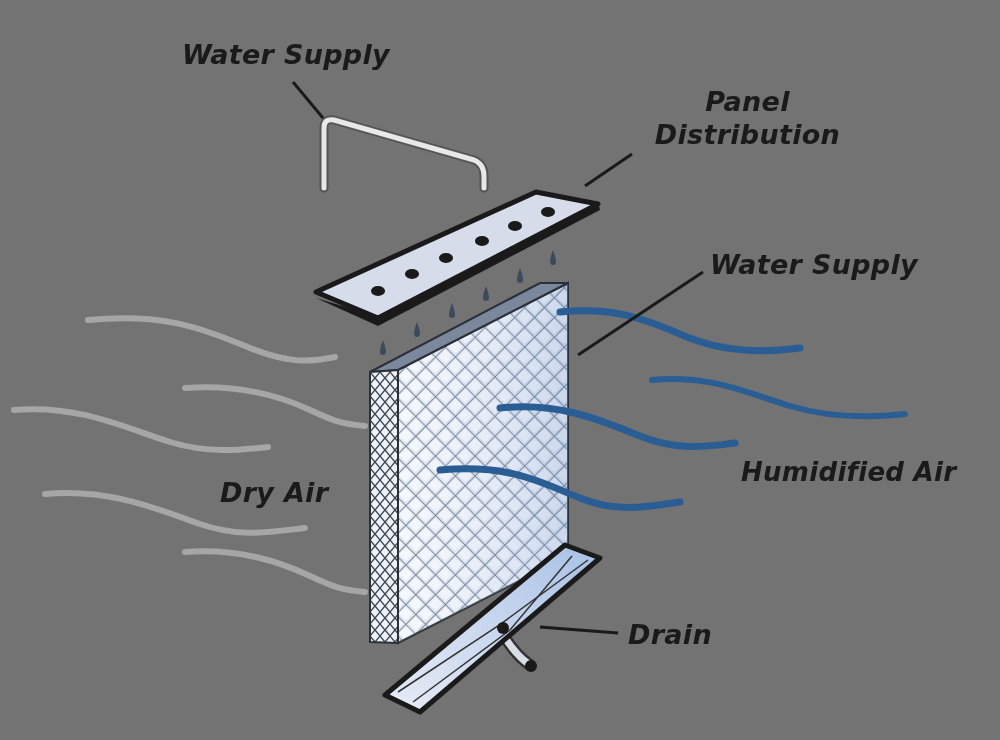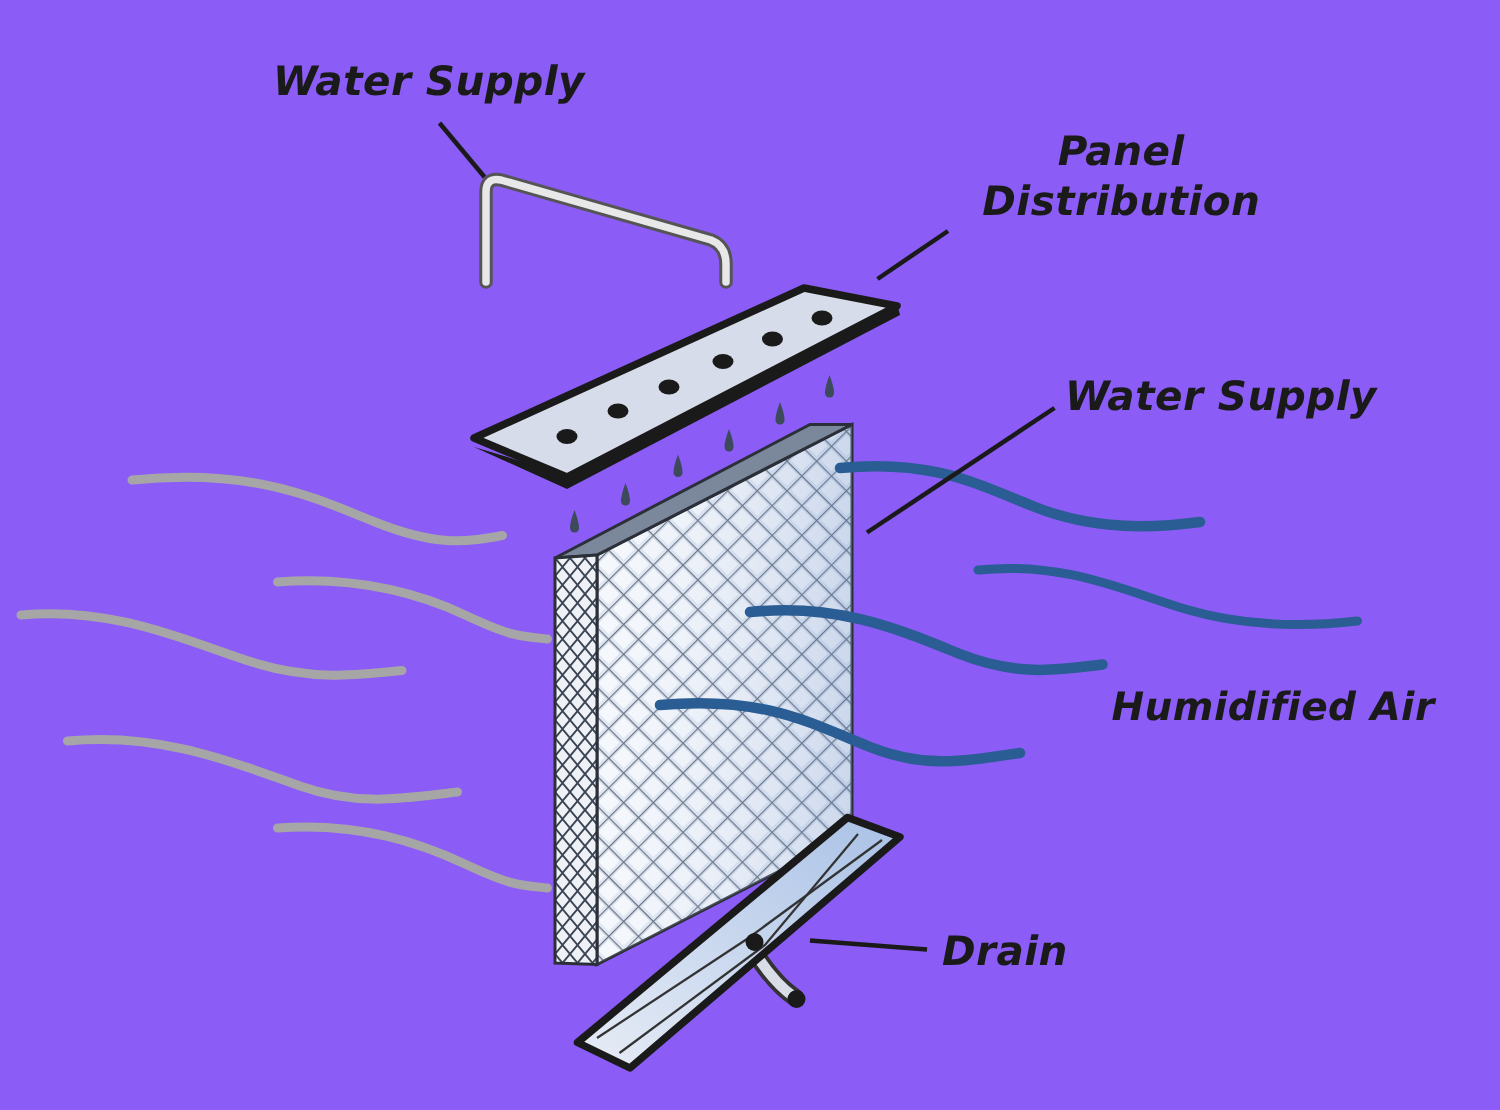--- a/index.html
+++ b/index.html
@@ -1,16 +1,16 @@
 <!DOCTYPE html>
 <html><head>
 <meta charset="utf-8">
 <style>
   html, body { margin: 0; padding: 0; background: #ffffff; }
-  .canvas { position: relative; width: 1000px; height: 740px; overflow: hidden; background: #8b5cf6; }
+  .canvas { position: relative; width: 1000px; height: 740px; overflow: hidden; background: #737373; }
   svg { position: absolute; left: 0; top: 0; }
   .label {
     position: absolute;
     font-family: "DejaVu Sans", sans-serif;
     font-weight: bold;
     font-style: italic;
     font-size: 27px;
     color: #1a1a1a;
     line-height: 33px;
     letter-spacing: 0.3px;
@@ -115,17 +115,18 @@
 
   <div class="label" style="left:182px; top:38px;">Water Supply</div>
 
   <div class="label center" style="left:640px; top:85px; width:215px;">
     <div>Panel</div>
     <div>Distribution</div>
   </div>
 
   <div class="label" style="left:710px; top:248px;">Water Supply</div>
 
+  <div class="label" style="left:220px; top:476px;">Dry Air</div>
 
   <div class="label" style="left:741px; top:456px; font-size:26px;">Humidified Air</div>
 
   <div class="label" style="left:628px; top:618px;font-style:italic;">Drain</div>
 </div>
 
 </body></html>

